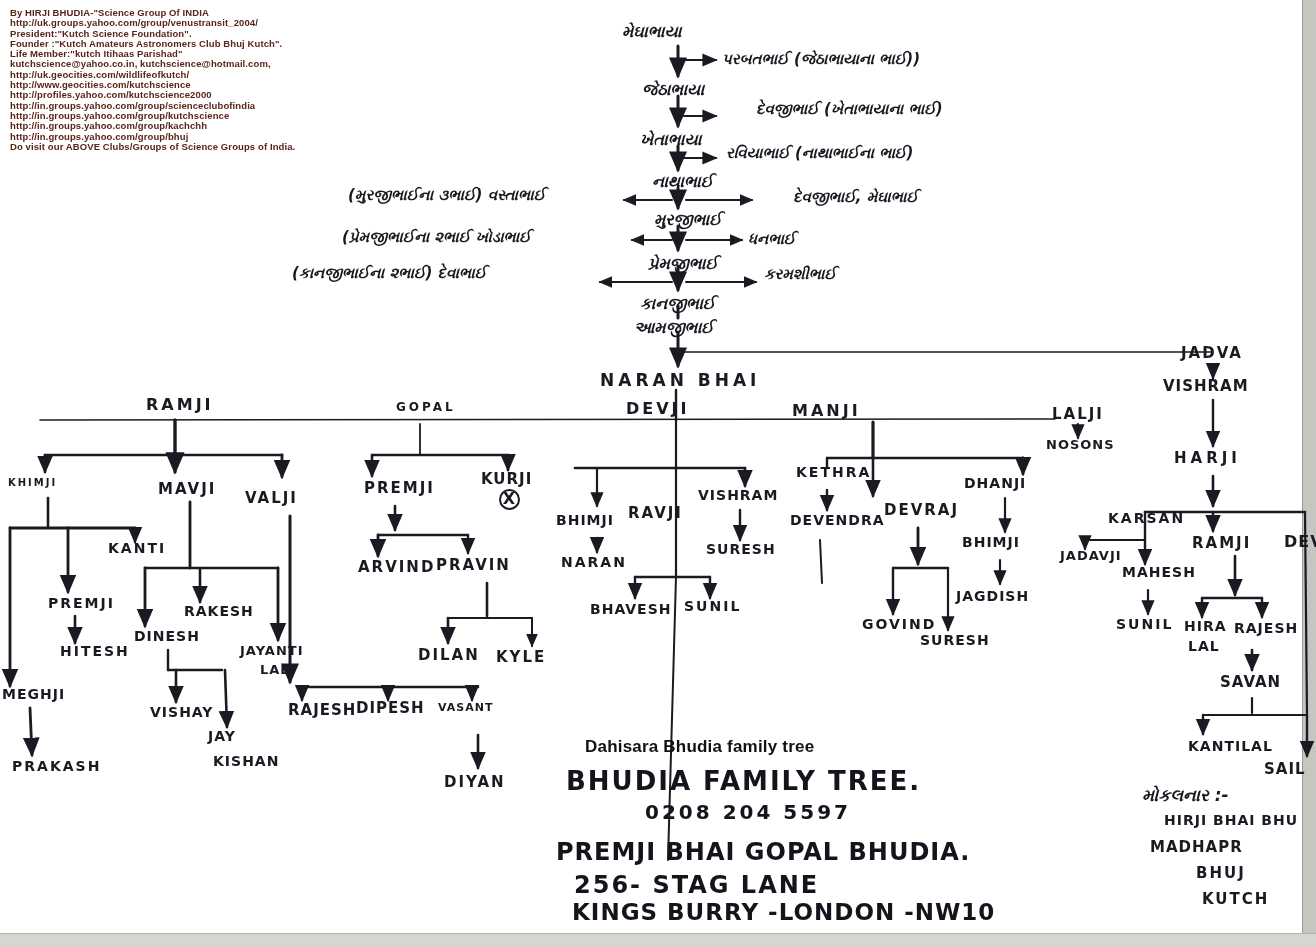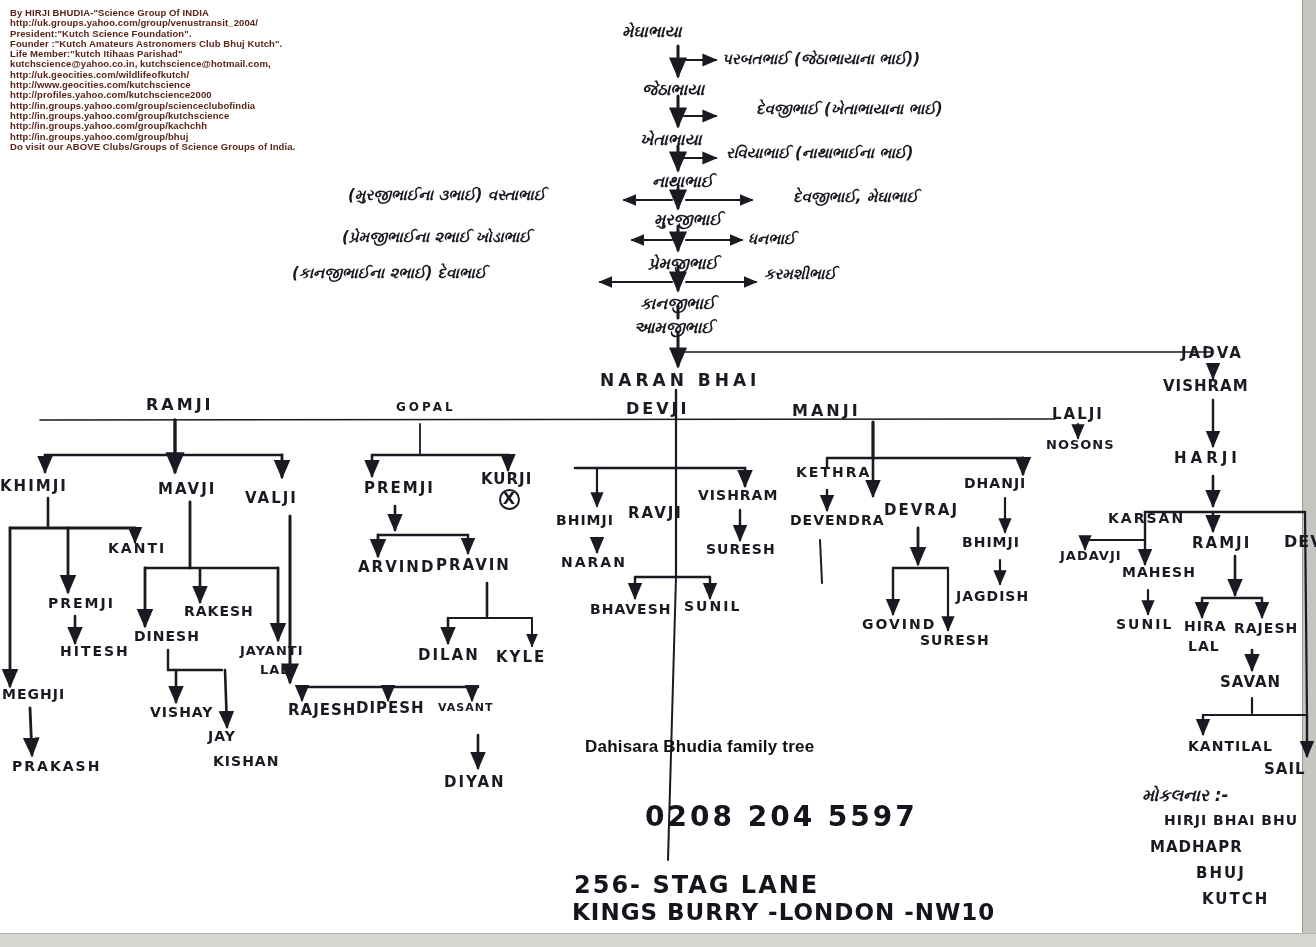--- a/index.html
+++ b/index.html
@@ -158,21 +158,21 @@
   </svg>
 
   <div class="lbl print" id="printed-caption" style="left: 585px; top: 737px; font-size: 17px;">Dahisara Bhudia family tree</div>
 <div class="lbl hw" style="left: 600px; top: 370px; font-size: 17px; letter-spacing: 4px;">NARAN BHAI</div>
     <div class="lbl hw" style="left: 146px; top: 395px; font-size: 16px; letter-spacing: 3px;">RAMJI</div>
     <div class="lbl hw" style="left: 396px; top: 400px; font-size: 12px; letter-spacing: 3px;">GOPAL</div>
     <div class="lbl hw" style="left: 626px; top: 399px; font-size: 16px; letter-spacing: 3px;">DEVJI</div>
     <div class="lbl hw" style="left: 792px; top: 401px; font-size: 16px; letter-spacing: 3px;">MANJI</div>
     <div class="lbl hw" style="left: 1052px; top: 405px; font-size: 15px; letter-spacing: 2px;">LALJI</div>
     <div class="lbl hw" style="left: 1046px; top: 437px; font-size: 13px; letter-spacing: 1px;">NOSONS</div>
-    <div class="lbl hw" style="left: 0px; top: 477px; font-size: 15px; letter-spacing: 2px;">KHIMJI</div>
+    <div class="lbl hw" style="left: 8px; top: 477px; font-size: 10px; letter-spacing: 2px;">KHIMJI</div>
     <div class="lbl hw" style="left: 158px; top: 480px; font-size: 15px; letter-spacing: 2px;">MAVJI</div>
     <div class="lbl hw" style="left: 245px; top: 489px; font-size: 15px; letter-spacing: 2px;">VALJI</div>
     <div class="lbl hw" style="left: 108px; top: 540px; font-size: 14px; letter-spacing: 2px;">KANTI</div>
     <div class="lbl hw" style="left: 48px; top: 595px; font-size: 14px; letter-spacing: 2px;">PREMJI</div>
     <div class="lbl hw" style="left: 60px; top: 643px; font-size: 14px; letter-spacing: 2px;">HITESH</div>
     <div class="lbl hw" style="left: 2px; top: 686px; font-size: 14px; letter-spacing: 1px;">MEGHJI</div>
     <div class="lbl hw" style="left: 12px; top: 758px; font-size: 14px; letter-spacing: 2px;">PRAKASH</div>
     <div class="lbl hw" style="left: 134px; top: 628px; font-size: 14px; letter-spacing: 1px;">DINESH</div>
     <div class="lbl hw" style="left: 184px; top: 603px; font-size: 14px; letter-spacing: 1px;">RAKESH</div>
     <div class="lbl hw" style="left: 240px; top: 643px; font-size: 13px; letter-spacing: 1px;">JAYANTI</div>
@@ -230,21 +230,23 @@
     <div class="lbl guj" style="left: 634px; top: 318px; font-size: 16px;">આમજીભાઈ</div>
     <div class="lbl guj" style="left: 722px; top: 50px; font-size: 15px;">પરબતભાઈ (જેઠાભાયાના ભાઈ))</div>
     <div class="lbl guj" style="left: 756px; top: 100px; font-size: 15px;">દેવજીભાઈ (ખેતાભાયાના ભાઈ)</div>
     <div class="lbl guj" style="left: 726px; top: 144px; font-size: 15px;">રવિયાભાઈ (નાથાભાઈના ભાઈ)</div>
     <div class="lbl guj" style="left: 762px; top: 188px; font-size: 15px; margin-left: 31px;">દેવજીભાઈ, મેઘાભાઈ</div>
     <div class="lbl guj" style="left: 748px; top: 230px; font-size: 15px;">ધનભાઈ</div>
     <div class="lbl guj" style="left: 764px; top: 265px; font-size: 15px;">કરમશીભાઈ</div>
     <div class="lbl guj" style="left: 348px; top: 186px; font-size: 15px;">(મુરજીભાઈના ૩ભાઈ) વસ્તાભાઈ</div>
     <div class="lbl guj" style="left: 342px; top: 228px; font-size: 15px;">(પ્રેમજીભાઈના ૨ભાઈ ખોડાભાઈ</div>
     <div class="lbl guj" style="left: 292px; top: 264px; font-size: 15px;">(કાનજીભાઈના ૨ભાઈ) દેવાભાઈ</div>
-    <div class="lbl hwbig" style="left: 645px; top: 800px; font-size: 28px; letter-spacing: 3px;">0208 204 5597</div>
+    <div class="lbl hwbig" style="left: 566px; top: 766px; font-size: 26px; letter-spacing: 2px;">BHUDIA FAMILY TREE.</div>
+    <div class="lbl hwbig" style="left: 645px; top: 800px; font-size: 20px; letter-spacing: 3px;">0208 204 5597</div>
+    <div class="lbl hwbig" style="left: 556px; top: 838px; font-size: 24px; letter-spacing: 1px;">PREMJI BHAI GOPAL BHUDIA.</div>
     <div class="lbl hwbig" style="left: 574px; top: 871px; font-size: 24px; letter-spacing: 2px;">256- STAG LANE</div>
     <div class="lbl hwbig" style="left: 572px; top: 899px; font-size: 23px; letter-spacing: 1px;">KINGS BURRY -LONDON -NW10</div>
     <div class="lbl guj" style="left: 1142px; top: 785px; font-size: 17px;">મોકલનાર :-</div>
     <div class="lbl hw" style="left: 1164px; top: 812px; font-size: 14px; letter-spacing: 1px;">HIRJI BHAI BHU</div>
     <div class="lbl hw" style="left: 1150px; top: 838px; font-size: 15px; letter-spacing: 1px;">MADHAPR</div>
     <div class="lbl hw" style="left: 1196px; top: 864px; font-size: 15px; letter-spacing: 2px;">BHUJ</div>
     <div class="lbl hw" style="left: 1202px; top: 890px; font-size: 15px; letter-spacing: 2px;">KUTCH</div>
     <div class="lbl hw circle" style="left: 499px; top: 489px;">X</div>
   </div>
 

